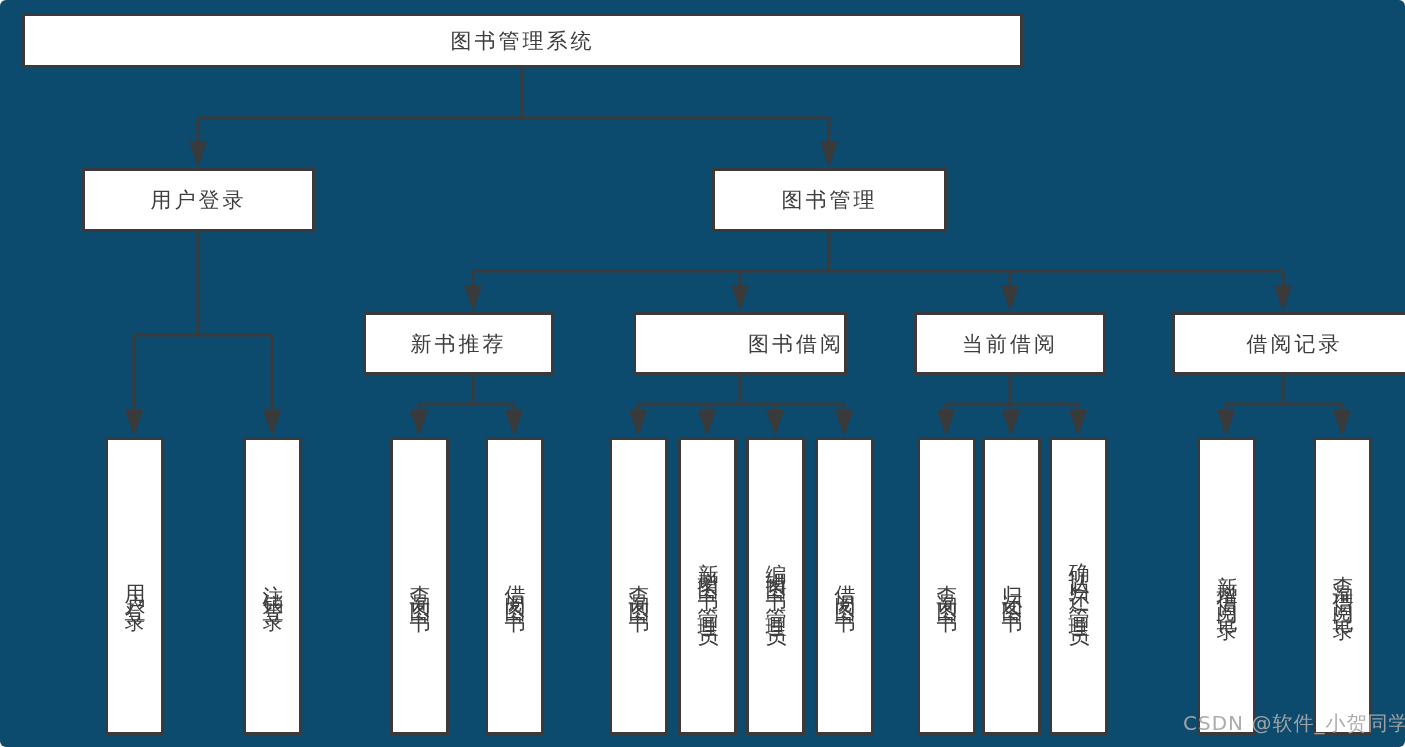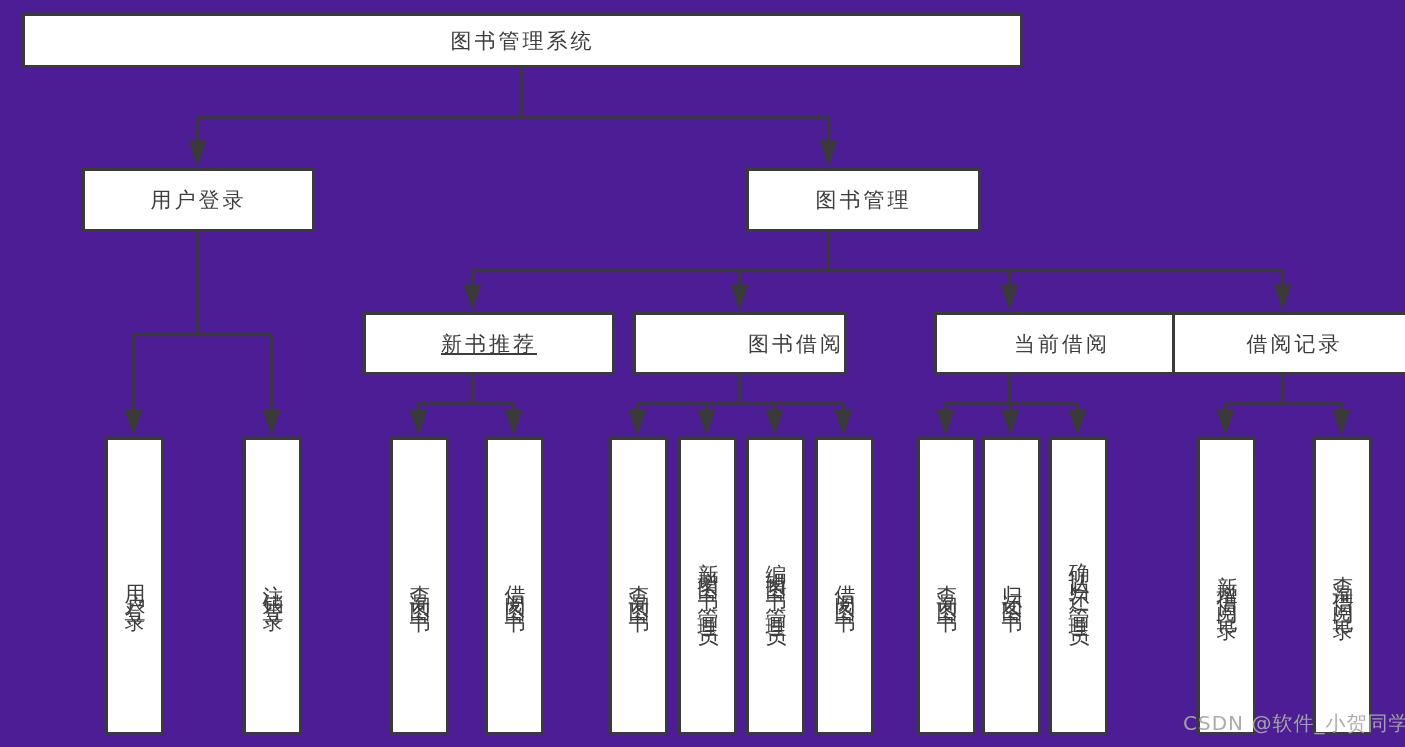--- a/index.html
+++ b/index.html
@@ -1,22 +1,23 @@
 <!DOCTYPE html>
 <html><head>
 <meta charset="utf-8">
 <style>
   html,body { margin:0; padding:0; background:#ffffff; }
   .canvas {
     position:relative;
     width:1405px; height:747px;
-    background:#4c1d95;
+    background:#0c4a6e;
     font-family:"DejaVu Sans", sans-serif;
     color:#3d3d3d;
     overflow:hidden;
+    border-radius:6px;
   }
   .connectors {
     position:absolute; left:0; top:0;
     width:1405px; height:747px;
     pointer-events:none;
   }
   .box {
     position:absolute;
     box-sizing:border-box;
     border:3px solid #3a3a3a;
@@ -93,31 +94,31 @@
     </g>
   </svg>
 
   <div class="box" style="left:22px; top:13px; width:1001px; height:55px;">
     <span class="hlabel">图书管理系统</span>
   </div>
 
   <div class="box" style="left:82px; top:168px; width:233px; height:64px;">
     <span class="hlabel">用户登录</span>
   </div>
-  <div class="box" style="left:746px; top:168px; width:235px; height:64px;">
+  <div class="box" style="left:712px; top:168px; width:235px; height:64px;">
     <span class="hlabel">图书管理</span>
   </div>
 
-  <div class="box" style="left:363px; top:312px; width:252px; height:63px;text-decoration:underline;">
+  <div class="box" style="left:363px; top:312px; width:191px; height:63px;">
     <span class="hlabel">新书推荐</span>
   </div>
   <div class="box" style="left:633px; top:312px; width:214px; height:63px;justify-content:flex-end;">
     <span class="hlabel">图书借阅</span>
   </div>
-  <div class="box" style="left:934px; top:312px; width:256px; height:63px;">
+  <div class="box" style="left:914px; top:312px; width:192px; height:63px;">
     <span class="hlabel">当前借阅</span>
   </div>
   <div class="box" style="left:1172px; top:312px; width:245px; height:63px;">
     <span class="hlabel">借阅记录</span>
   </div>
 
   <div class="box" style="left:105px; top:437px; width:59px; height:298px;">
     <span class="vtext">用户登录</span>
   </div>
   <div class="box" style="left:243px; top:437px; width:59px; height:298px;">

